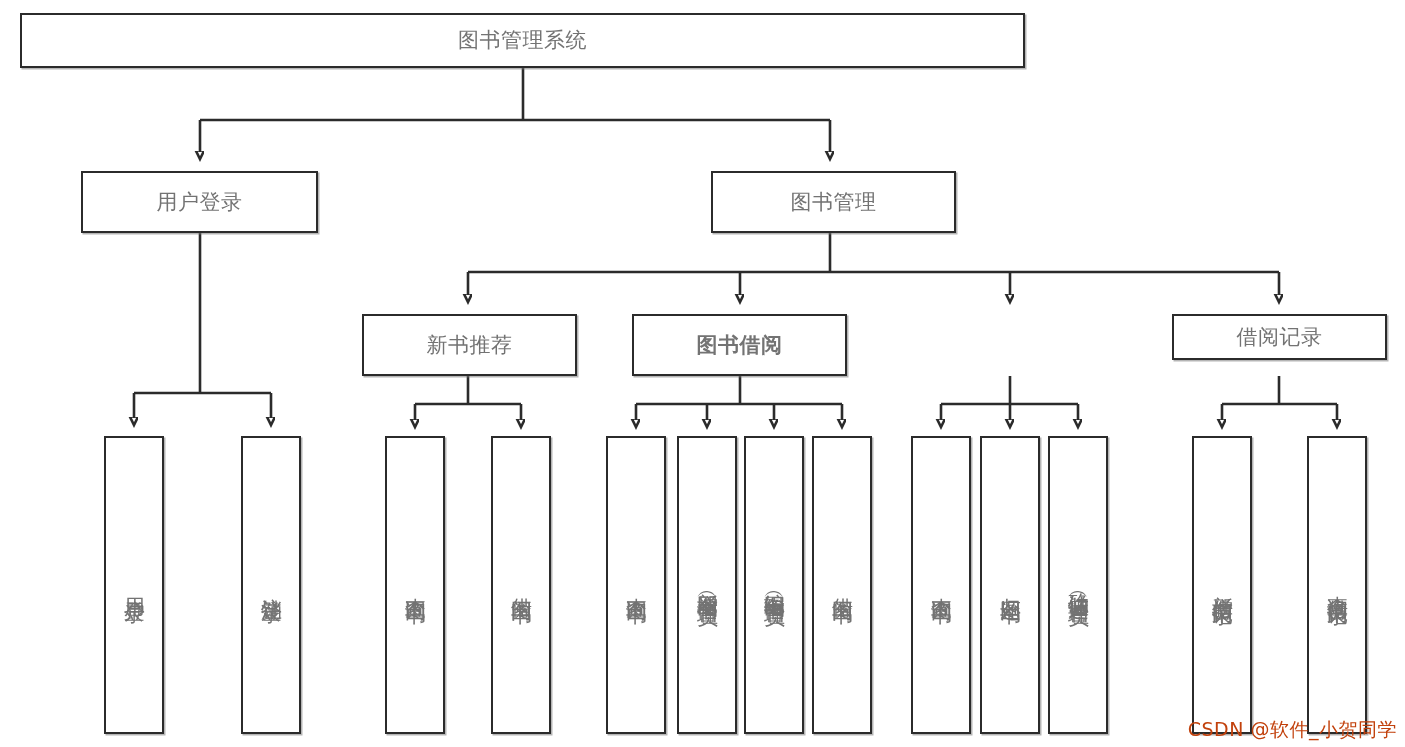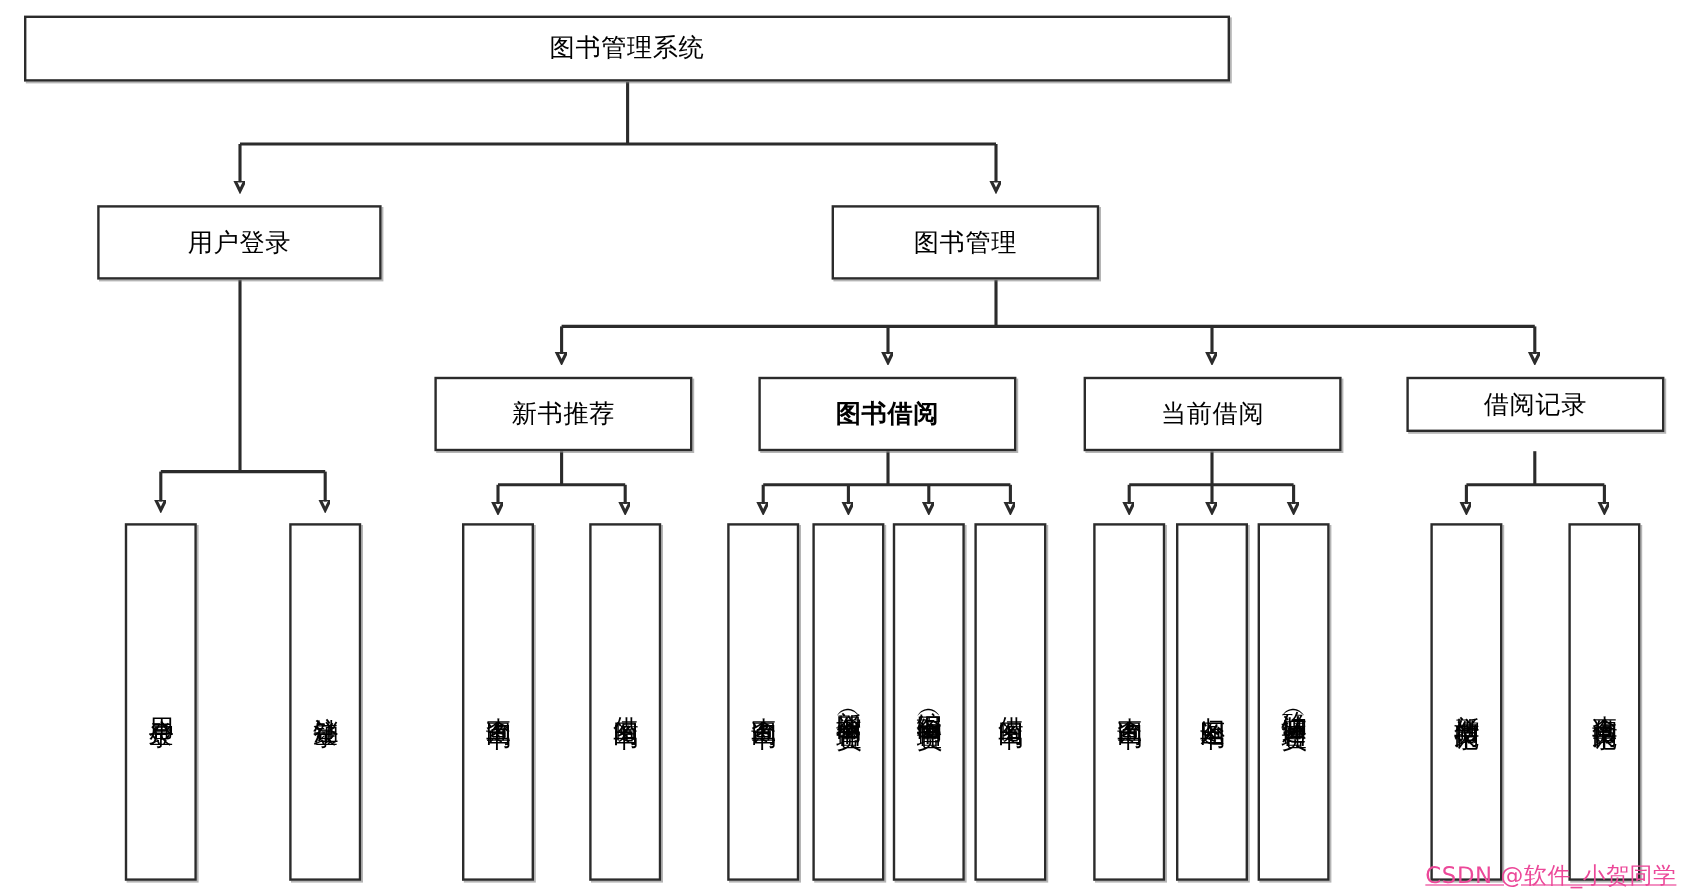--- a/index.html
+++ b/index.html
@@ -18,46 +18,45 @@
     align-items:center;
     justify-content:center;
     color:#111111;
     box-shadow:1.5px 1.5px 0 rgba(120,120,120,0.55);
   }
   .node .lbl{
     font-size:21px;
     line-height:1.25;
     letter-spacing:0.5px;
     white-space:nowrap;
-    color:#000000;
+    color:#737373;
   }
   .node.vertical{
     align-items:center;
     justify-content:center;
   }
   .node.vertical .lbl{
     writing-mode:vertical-rl;
     text-orientation:upright;
     -webkit-writing-mode:vertical-rl;
     font-size:21px;
     line-height:1.28;
     letter-spacing:2px;
     white-space:nowrap;
     max-height:278px;
   }
   .watermark{
     position:absolute;
     right:8px;
     bottom:4px;
     font-size:19px;
-    color:#ec4899;
+    color:#c2410c;
     letter-spacing:0.5px;
     white-space:nowrap;
     pointer-events:none;
-    text-decoration:underline;
   }
   svg#links{position:absolute;left:0;top:0;width:1405px;height:747px;pointer-events:none;}
   svg#links line, svg#links path{stroke:#2b2b2b;stroke-width:2.6;fill:none;}
 </style>
 </head>
 <body>
 
 <div id="diagram">
 
   <svg id="links" viewBox="0 0 1405 747">
@@ -112,35 +111,32 @@
   </svg>
 
   <div class="node" style="left:20px;top:13px;width:1005px;height:55px;">
     <span class="lbl">图书管理系统</span>
   </div>
 
   <div class="node" style="left:81px;top:171px;width:237px;height:62px;">
     <span class="lbl">用户登录</span>
   </div>
 
-  <div class="node" style="left:693px;top:171px;width:223px;height:62px;">
+  <div class="node" style="left:711px;top:171px;width:245px;height:62px;">
     <span class="lbl">图书管理</span>
   </div>
 
   <div class="node" style="left:362px;top:314px;width:215px;height:62px;">
     <span class="lbl">新书推荐</span>
   </div>
 
   <div class="node" style="left:632px;top:314px;width:215px;height:62px;font-weight:bold;">
     <span class="lbl">图书借阅</span>
   </div>
 
-  <div class="node" style="left:903px;top:314px;width:215px;height:62px;">
-    <span class="lbl">当前借阅</span>
-  </div>
 
   <div class="node" style="left:1172px;top:314px;width:215px;height:46px;">
     <span class="lbl">借阅记录</span>
   </div>
 
   <div class="node vertical" style="left:104px;top:436px;width:60px;height:298px;">
     <span class="lbl">用户登录</span>
   </div>
 
   <div class="node vertical" style="left:241px;top:436px;width:60px;height:298px;">

